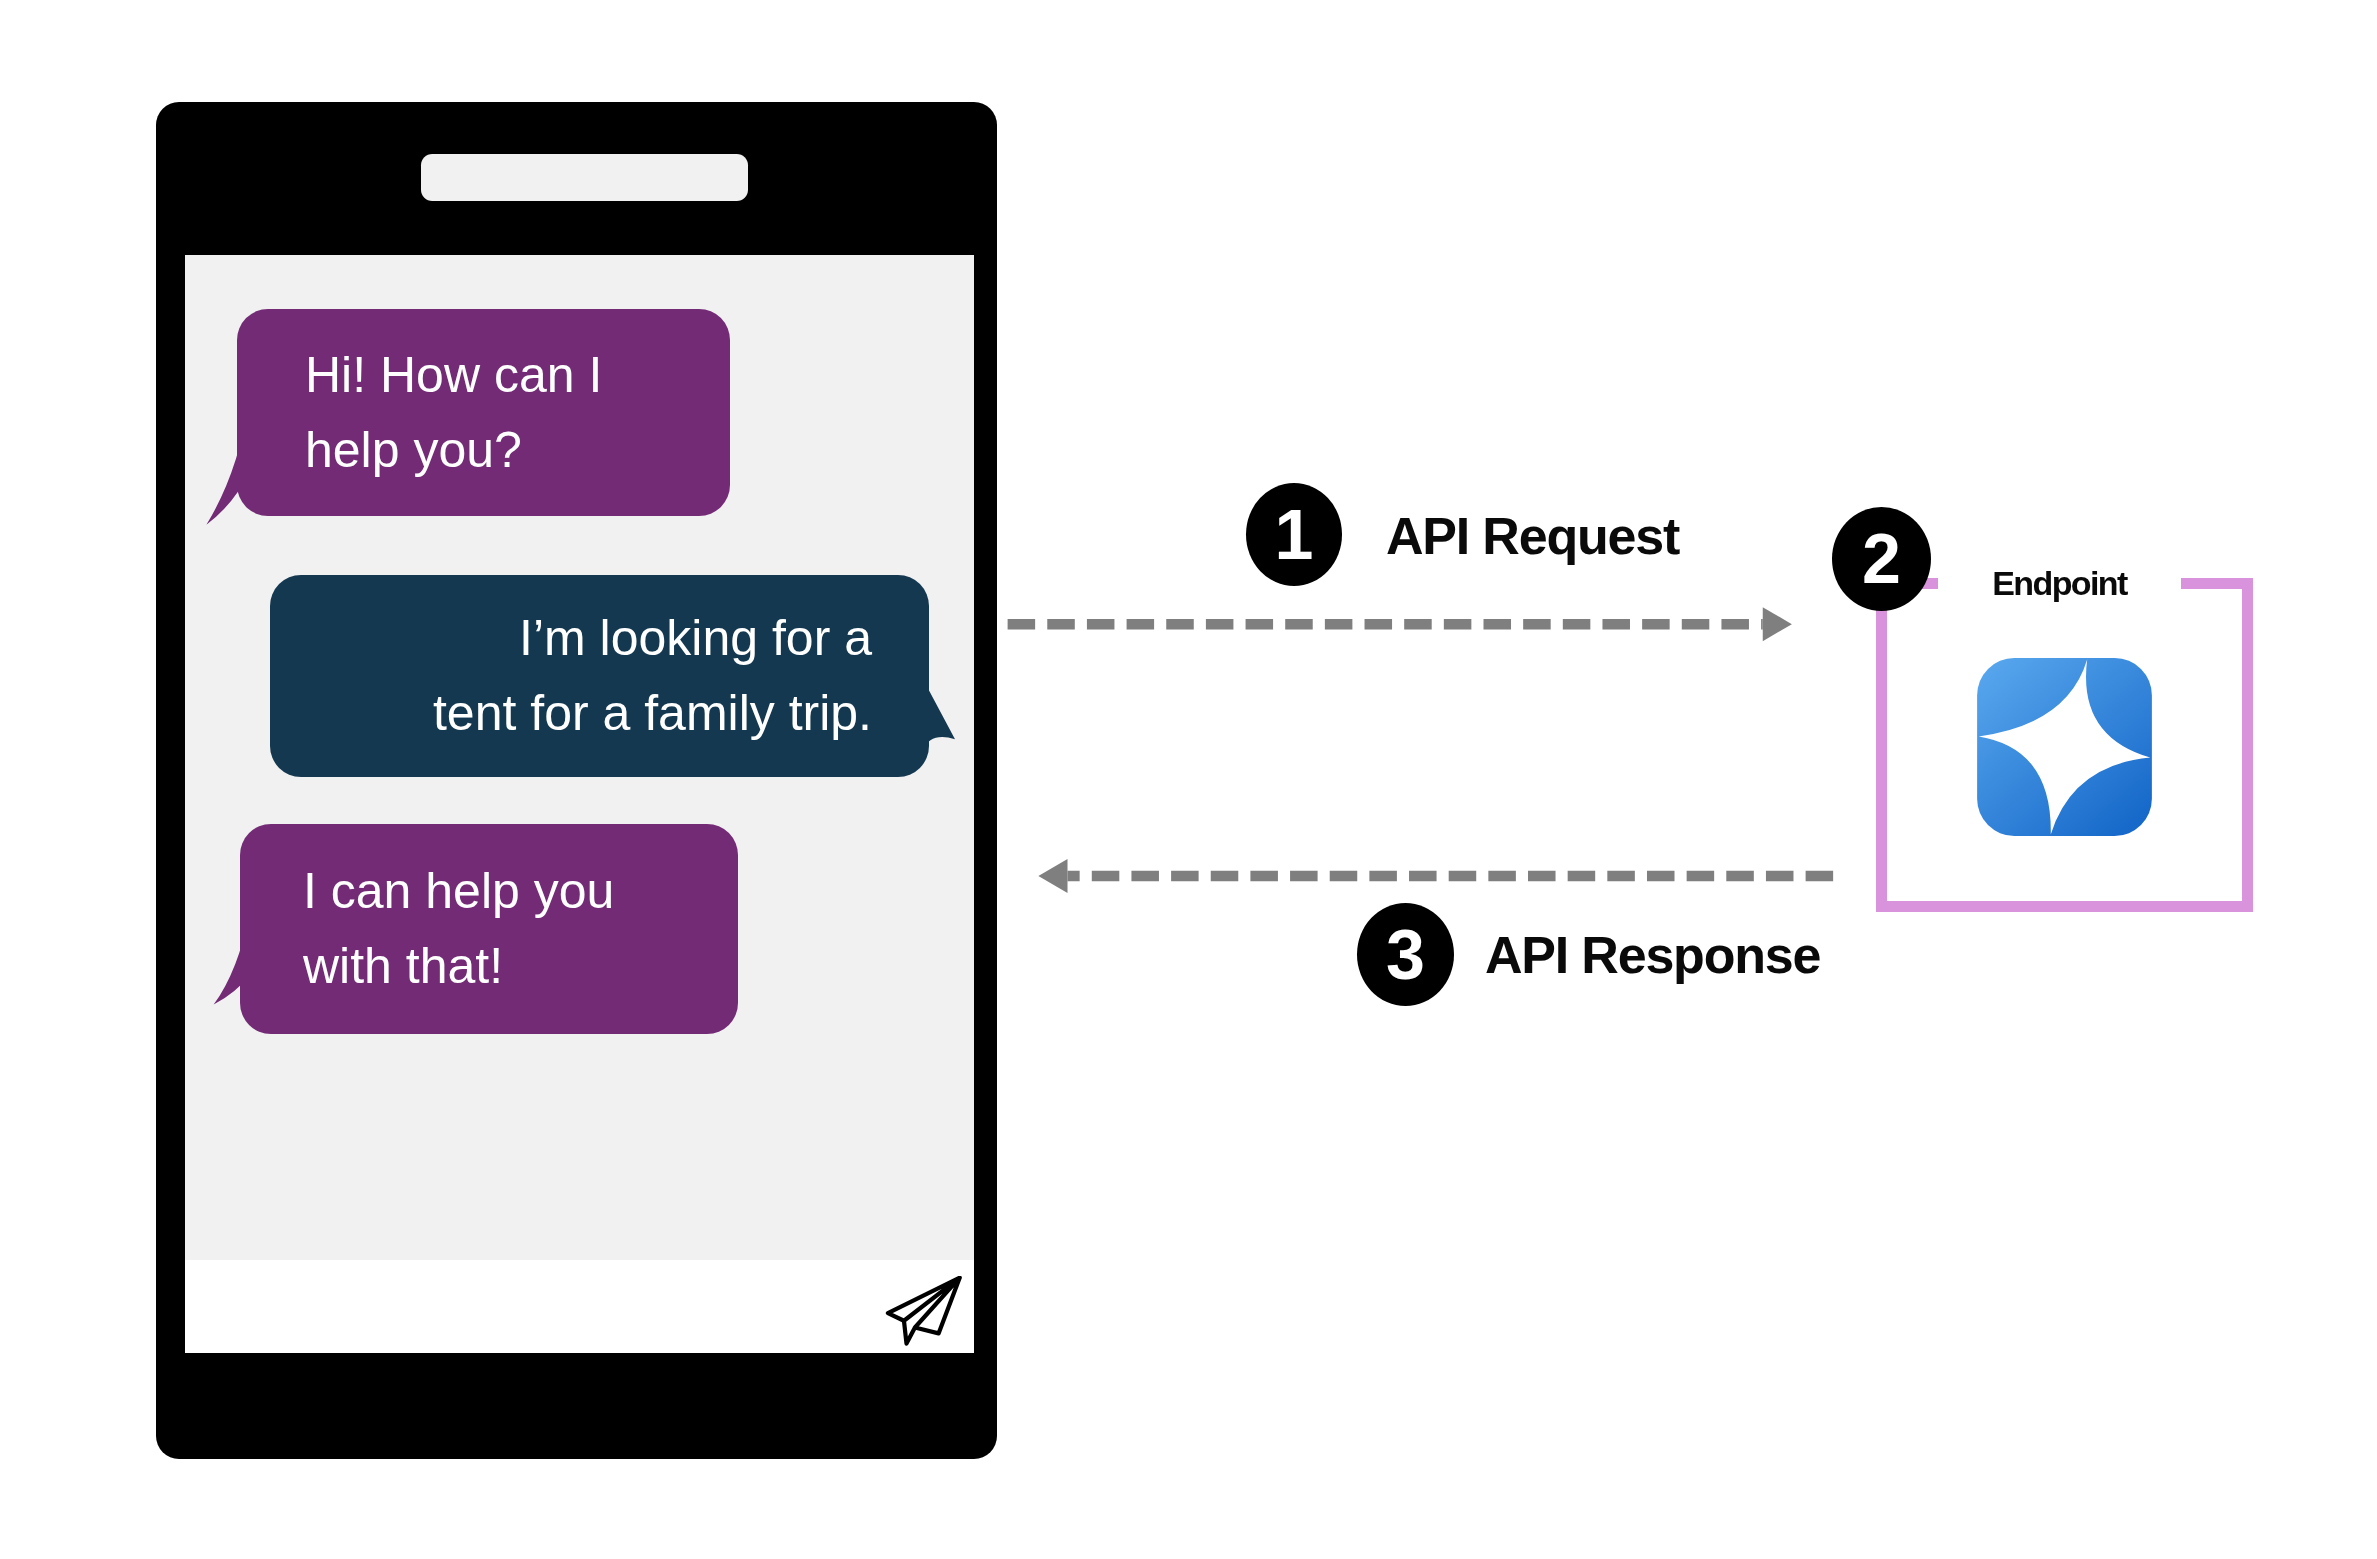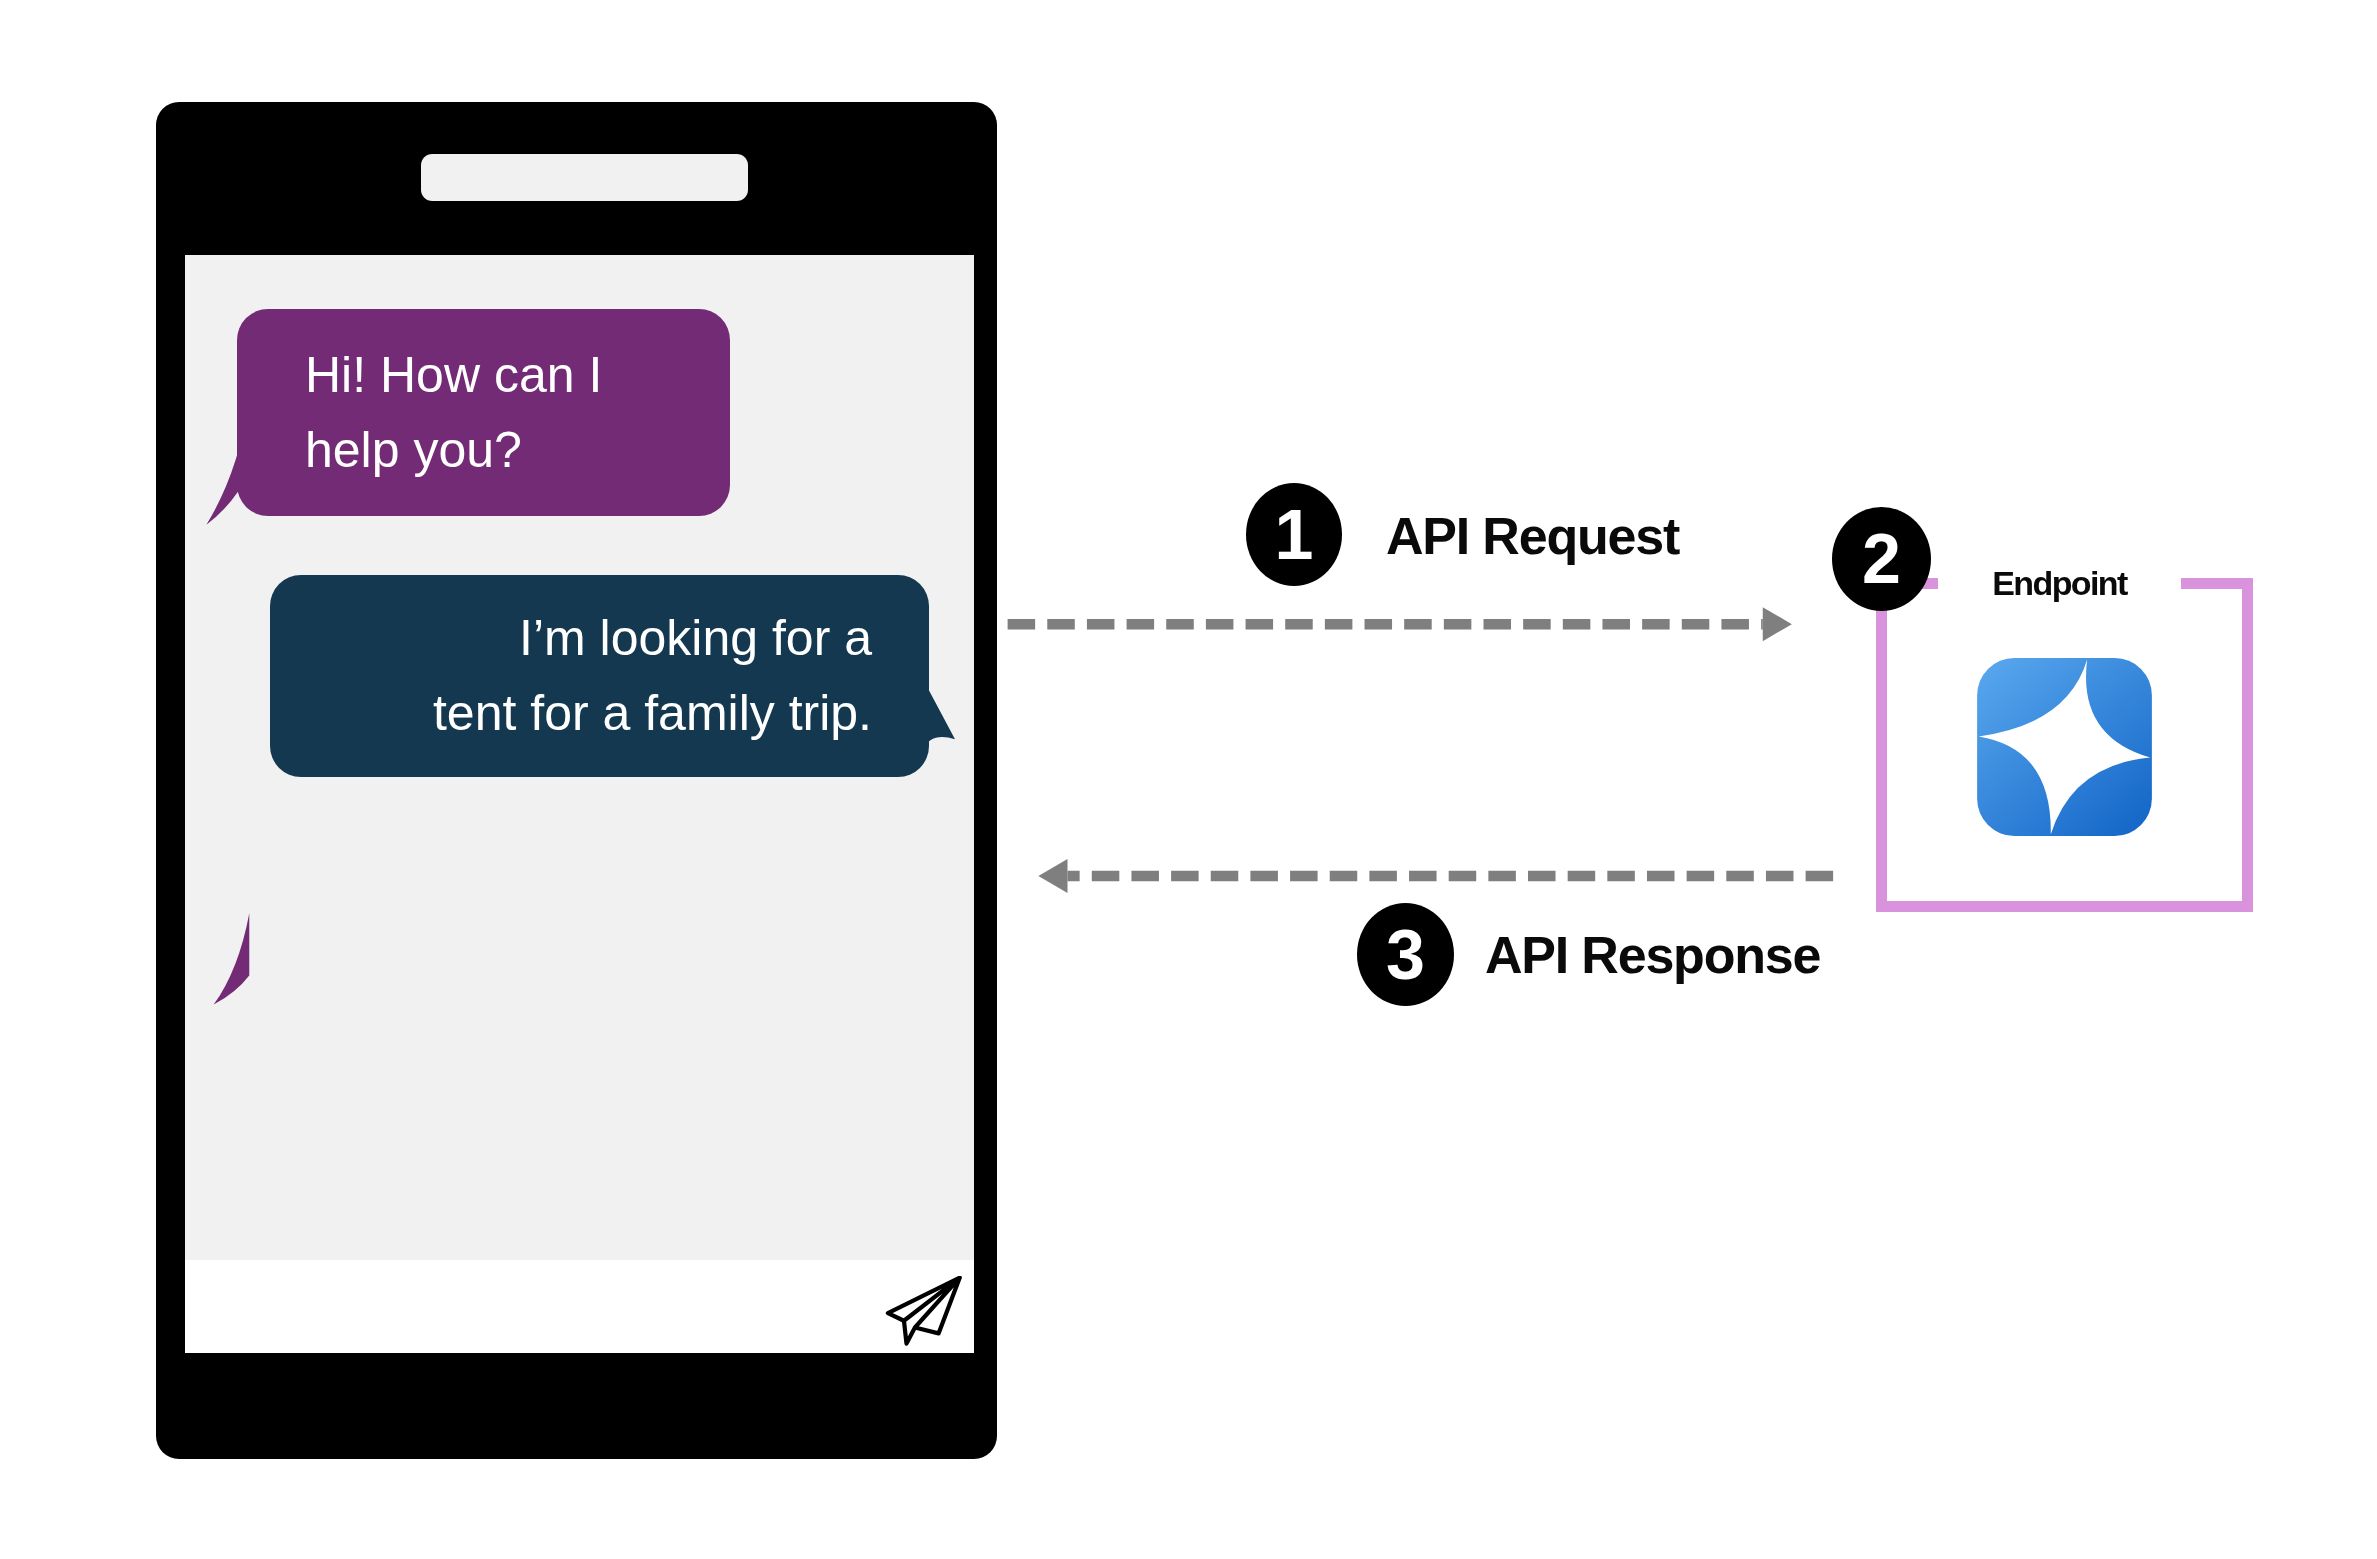--- a/index.html
+++ b/index.html
@@ -85,20 +85,24 @@
   </svg>
 
   <div class="bubble bubble-1">
     <span>Hi! How can I
 help you?</span>
   </div>
   <div class="bubble bubble-2">
     <span>I’m looking for a
 tent for a family trip.</span>
   </div>
+  <div class="bubble bubble-3">
+    <span>I can help you
+with that!</span>
+  </div>
 
   <svg class="send-icon" viewBox="0 0 100 90">
     <path d="M97,2 L12,44 L31,53 L34,80 L44,61 L72,68 Z M97,2 L31,53 M97,2 L44,61" fill="none" stroke="#000" stroke-width="5" stroke-linejoin="round" stroke-linecap="round"></path>
   </svg>
 
   <div class="step-badge badge-1">
     <span>1</span>
   </div>
   <div class="step-label label-1">API Request</div>
 

